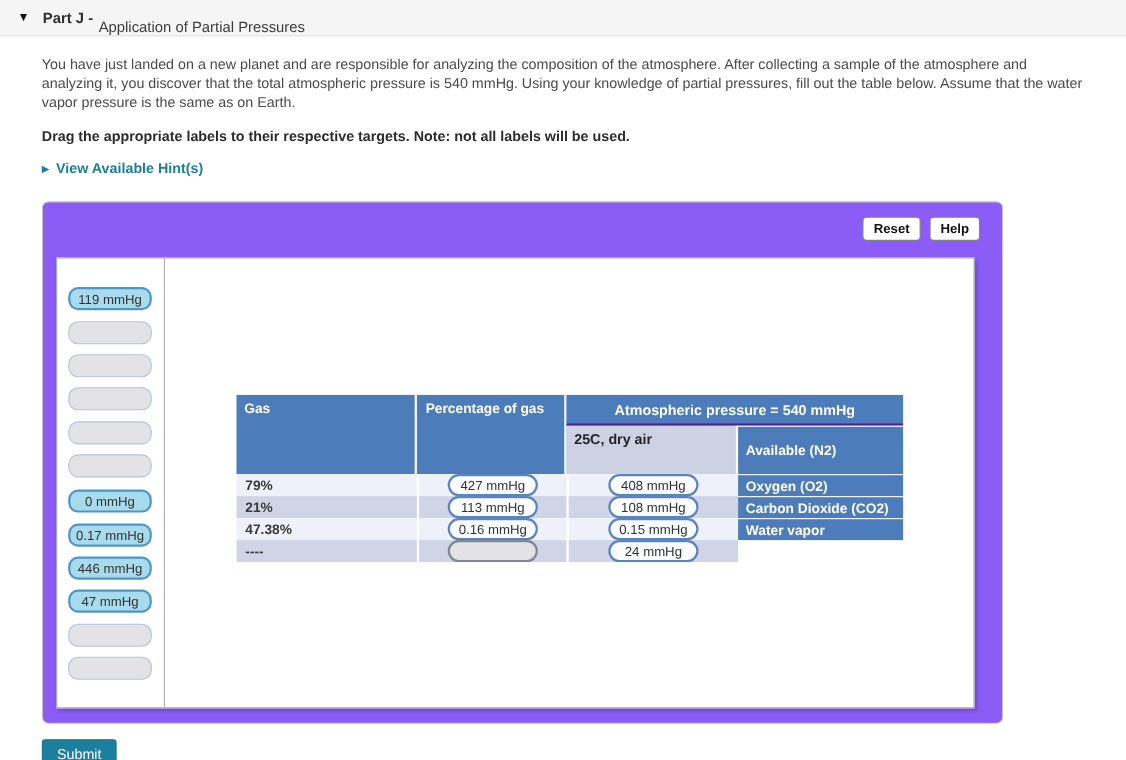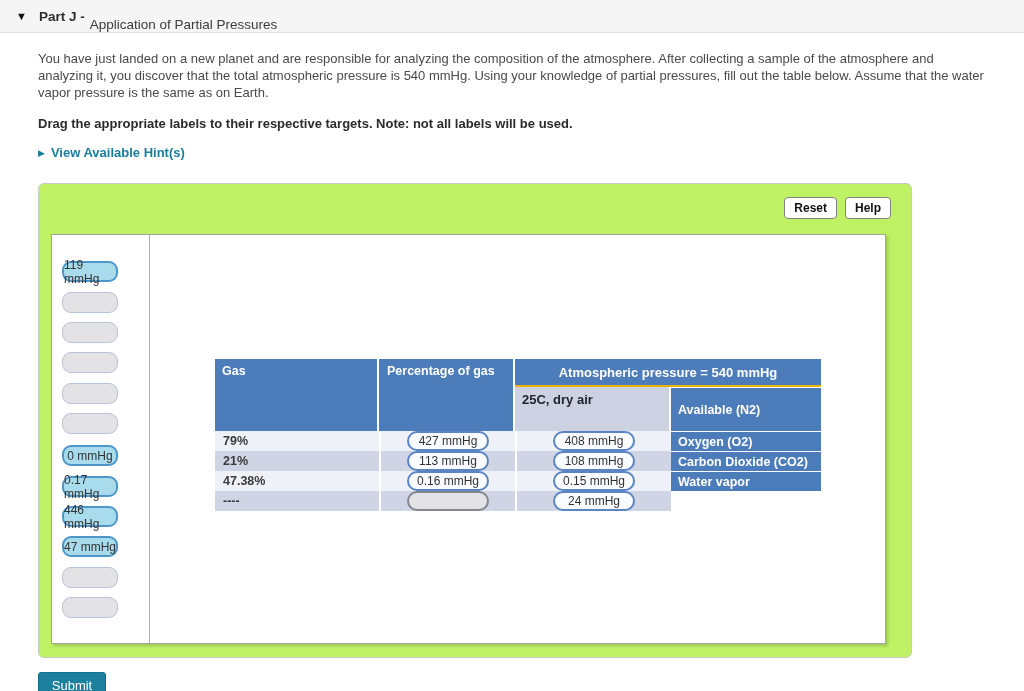--- a/index.html
+++ b/index.html
@@ -18,46 +18,46 @@
   .intro { position:absolute; left:38px; top:50px; width:950px; }
   .paragraph { font-size:13px; line-height:17px; color:#4a4a4a; }
   .match-line { font-size:13px; line-height:17px; color:#4a4a4a; }
   .drag-instruction { margin-top:15px; font-size:13px; font-weight:bold; color:#2b2b2b; }
   .hint-row { margin-top:14px; display:flex; align-items:center; }
   .hint-arrow { color:#1a7e9d; font-size:9px; margin-right:6px; }
   .hint-link { color:#1a7e9d; font-weight:bold; font-size:13px; text-decoration:none; cursor:pointer; }
 
   
   .panel { position:absolute; left:38px; top:183px; width:874px; height:475px;
-    background:#bef264; border:1px solid #c9c9c9; border-radius:6px; }
+    background:#8b5cf6; border:1px solid #c9c9c9; border-radius:6px; }
   .panel-buttons { position:absolute; top:13px; right:20px; display:flex; gap:8px; }
   .pill-btn { background:#fff; border:1px solid #828282; border-radius:4px;
     font-family:"Liberation Sans", sans-serif; font-size:12px; font-weight:bold; color:#111;
     padding:3px 9px; cursor:pointer; }
 
   .workarea { position:absolute; left:12px; top:50px; width:835px; height:410px;
     background:#fff; border:1px solid #a3a3a3; box-shadow:2px 2px 3px rgba(0,0,0,0.18); }
   .bin { position:absolute; left:0; top:0; width:98px; height:100%;
     border-right:1px solid #aeaeae; }
-  .bin-chip { position:absolute; left:10px; width:56px; height:21px;
+  .bin-chip { position:absolute; left:10px; width:76px; height:21px;
     border-radius:9px; background:#a8dbec; border:2px solid #4e96c8;
     font-size:12px; color:#333; display:flex; align-items:center; justify-content:center;
     cursor:grab; }
   .bin-chip.used { background:#e3e3e5; border:1.5px solid #b6c3da; cursor:default; }
 
   
   .ptable { position:absolute; left:163px; top:124px; width:606px;
     display:grid; grid-template-columns:164px 136px 156px 150px;
     grid-template-rows:28px 44px 20px 20px 20px 20px;
     font-size:12.5px; }
   .th-blue { background:#4d7cba; color:#fff; font-weight:bold; }
   .th-gas { grid-column:1; grid-row:1/3; padding:5px 0 0 7px; border-right:2px solid #fff; }
   .th-pct { grid-column:2; grid-row:1/3; padding:5px 0 0 8px; border-right:2px solid #fff; }
   .th-pressure { grid-column:3/5; grid-row:1; display:flex; align-items:center;
-    justify-content:center; border-bottom:2px solid #eab308; font-size:13px; }
+    justify-content:center; border-bottom:2px solid #4c1d95; font-size:13px; }
   .sub-cell { background:#ccd2e2; color:#23232e; font-weight:bold; font-size:13px;
     line-height:17px; padding:4px 8px 0 7px; }
   .sub-dry { grid-column:3; grid-row:2; border-right:2px solid #fff; }
   .sub-humid { grid-column:4; grid-row:2; }
   .gas-cell { background:#4d7cba; color:#fff; font-weight:bold;
     padding-left:7px; display:flex; align-items:center; border-top:1.5px solid #fff; }
   .pct-cell { color:#3a3a3a; font-weight:bold; padding-left:8px;
     display:flex; align-items:center; }
   .press-cell { display:flex; justify-content:center;
     border-left:2px solid #fff; }

